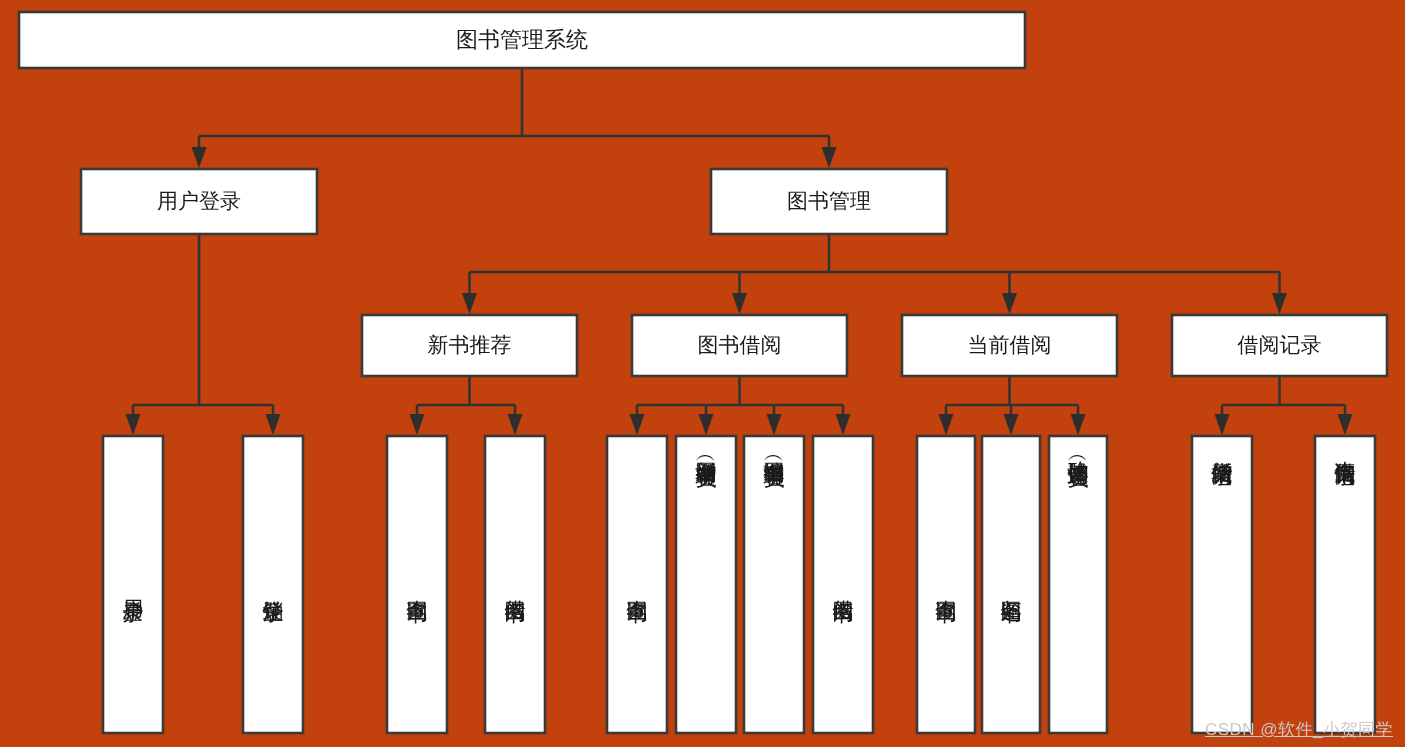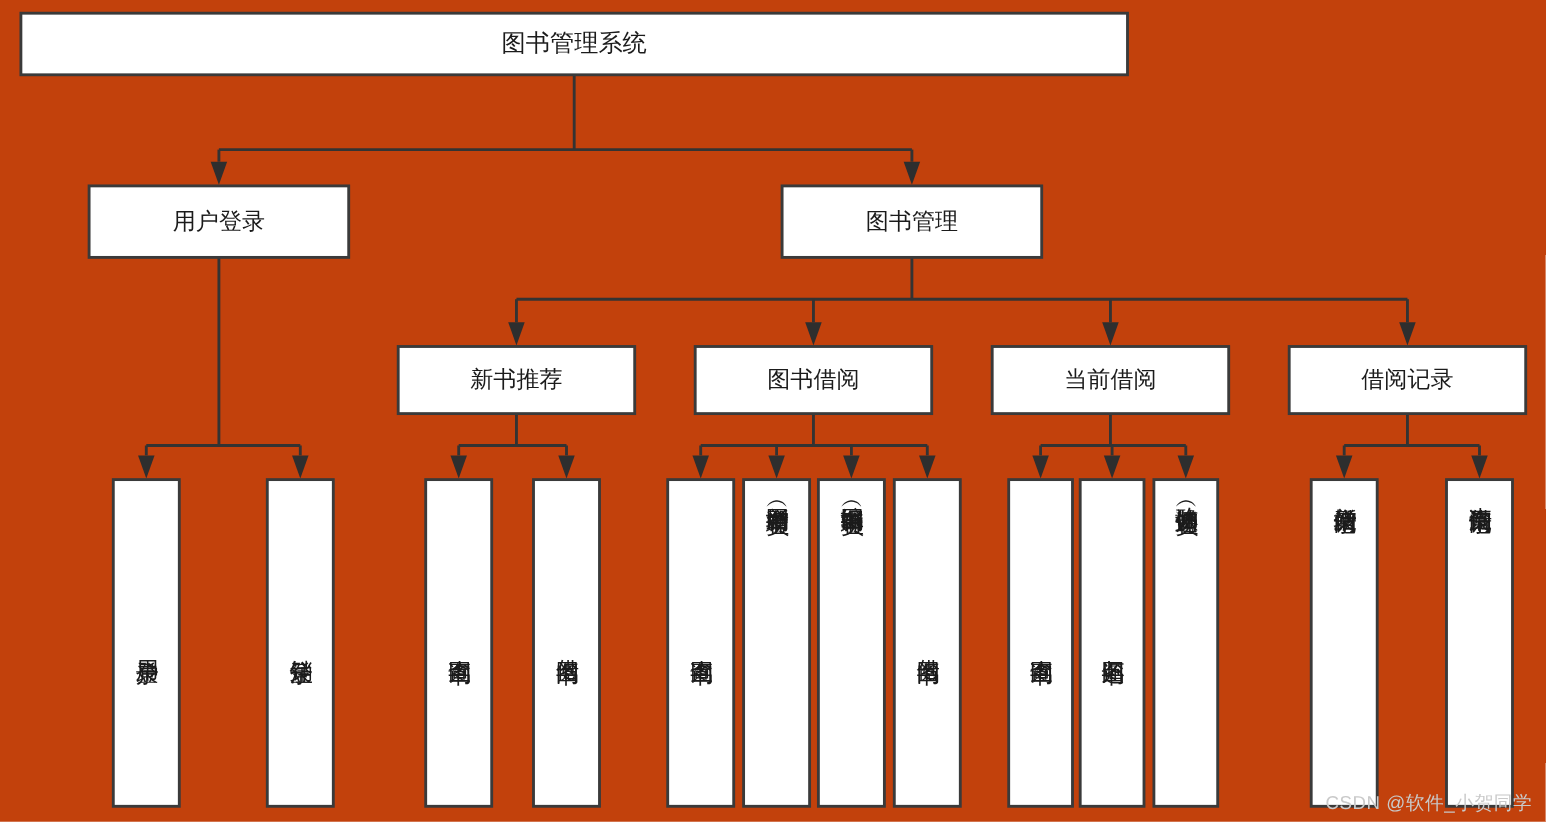--- a/index.html
+++ b/index.html
@@ -72,20 +72,21 @@
   .watermark {
     position: absolute;
     right: 12px;
     bottom: 6px;
     font-family: "Liberation Sans", "DejaVu Sans", sans-serif;
     font-size: 17px;
     color: #c9c9c9;
     letter-spacing: 0.5px;
     white-space: nowrap;
     user-select: none;
+    text-decoration: underline;
   }
 </style>
 </head>
 <body>
 
 <div id="diagram-root">
 
   <svg class="diagram-canvas" id="diagram-svg" viewBox="0 0 1405 747" xmlns="http://www.w3.org/2000/svg">
       <g>
         <path class="connector" d="M 522 68 L 522 136"></path>

